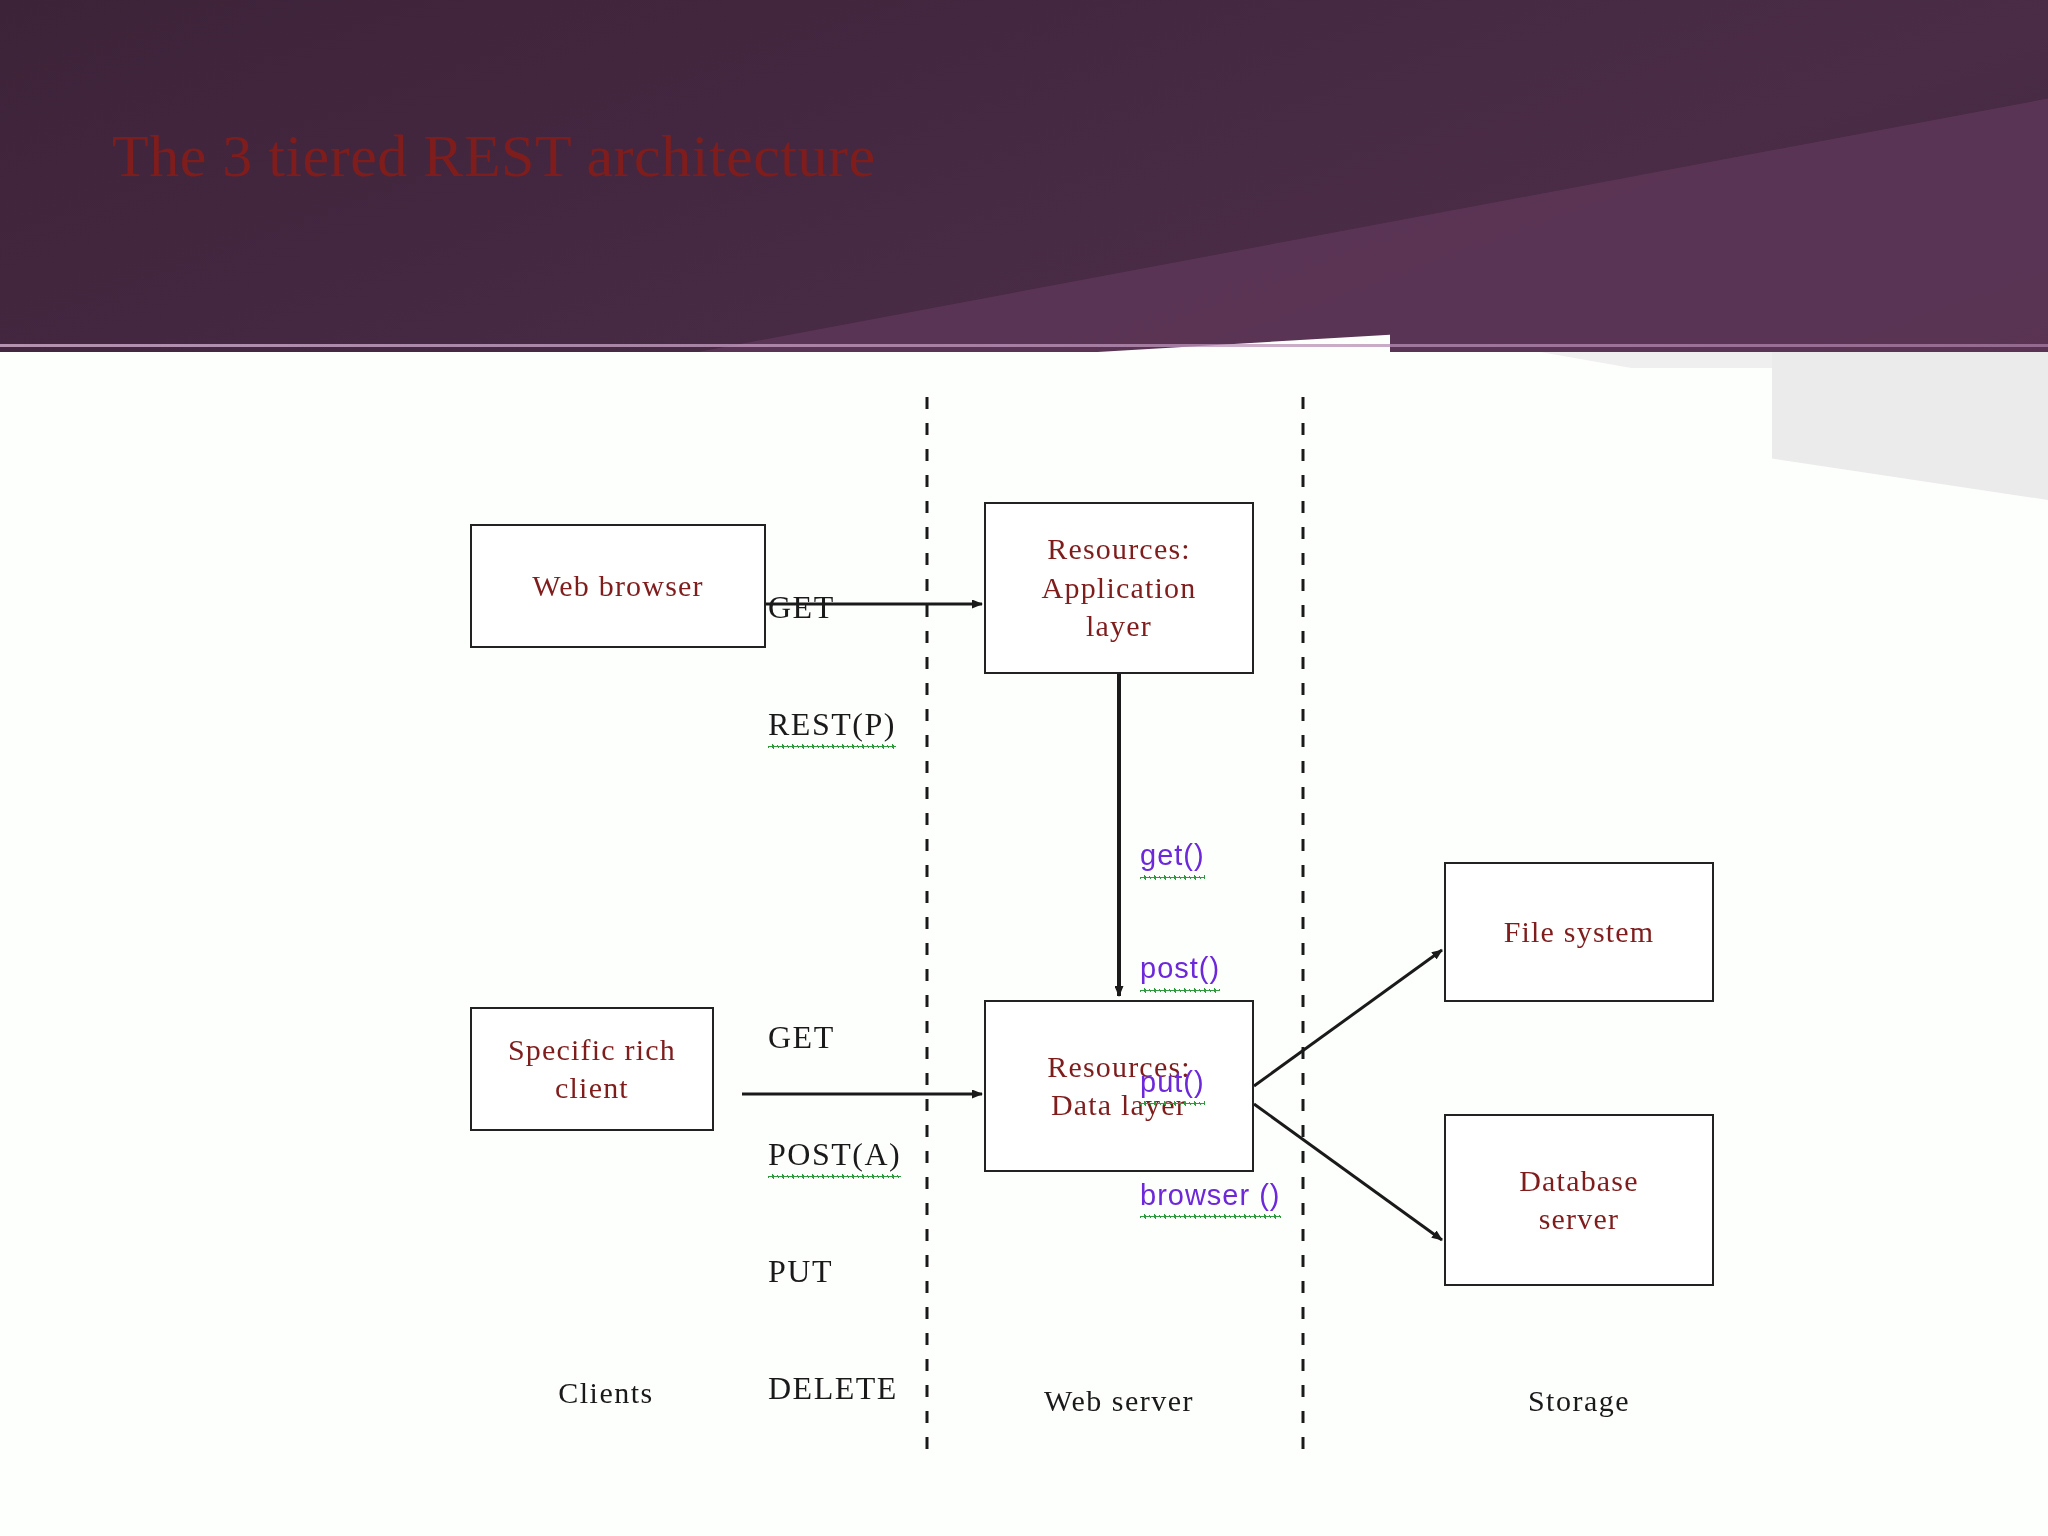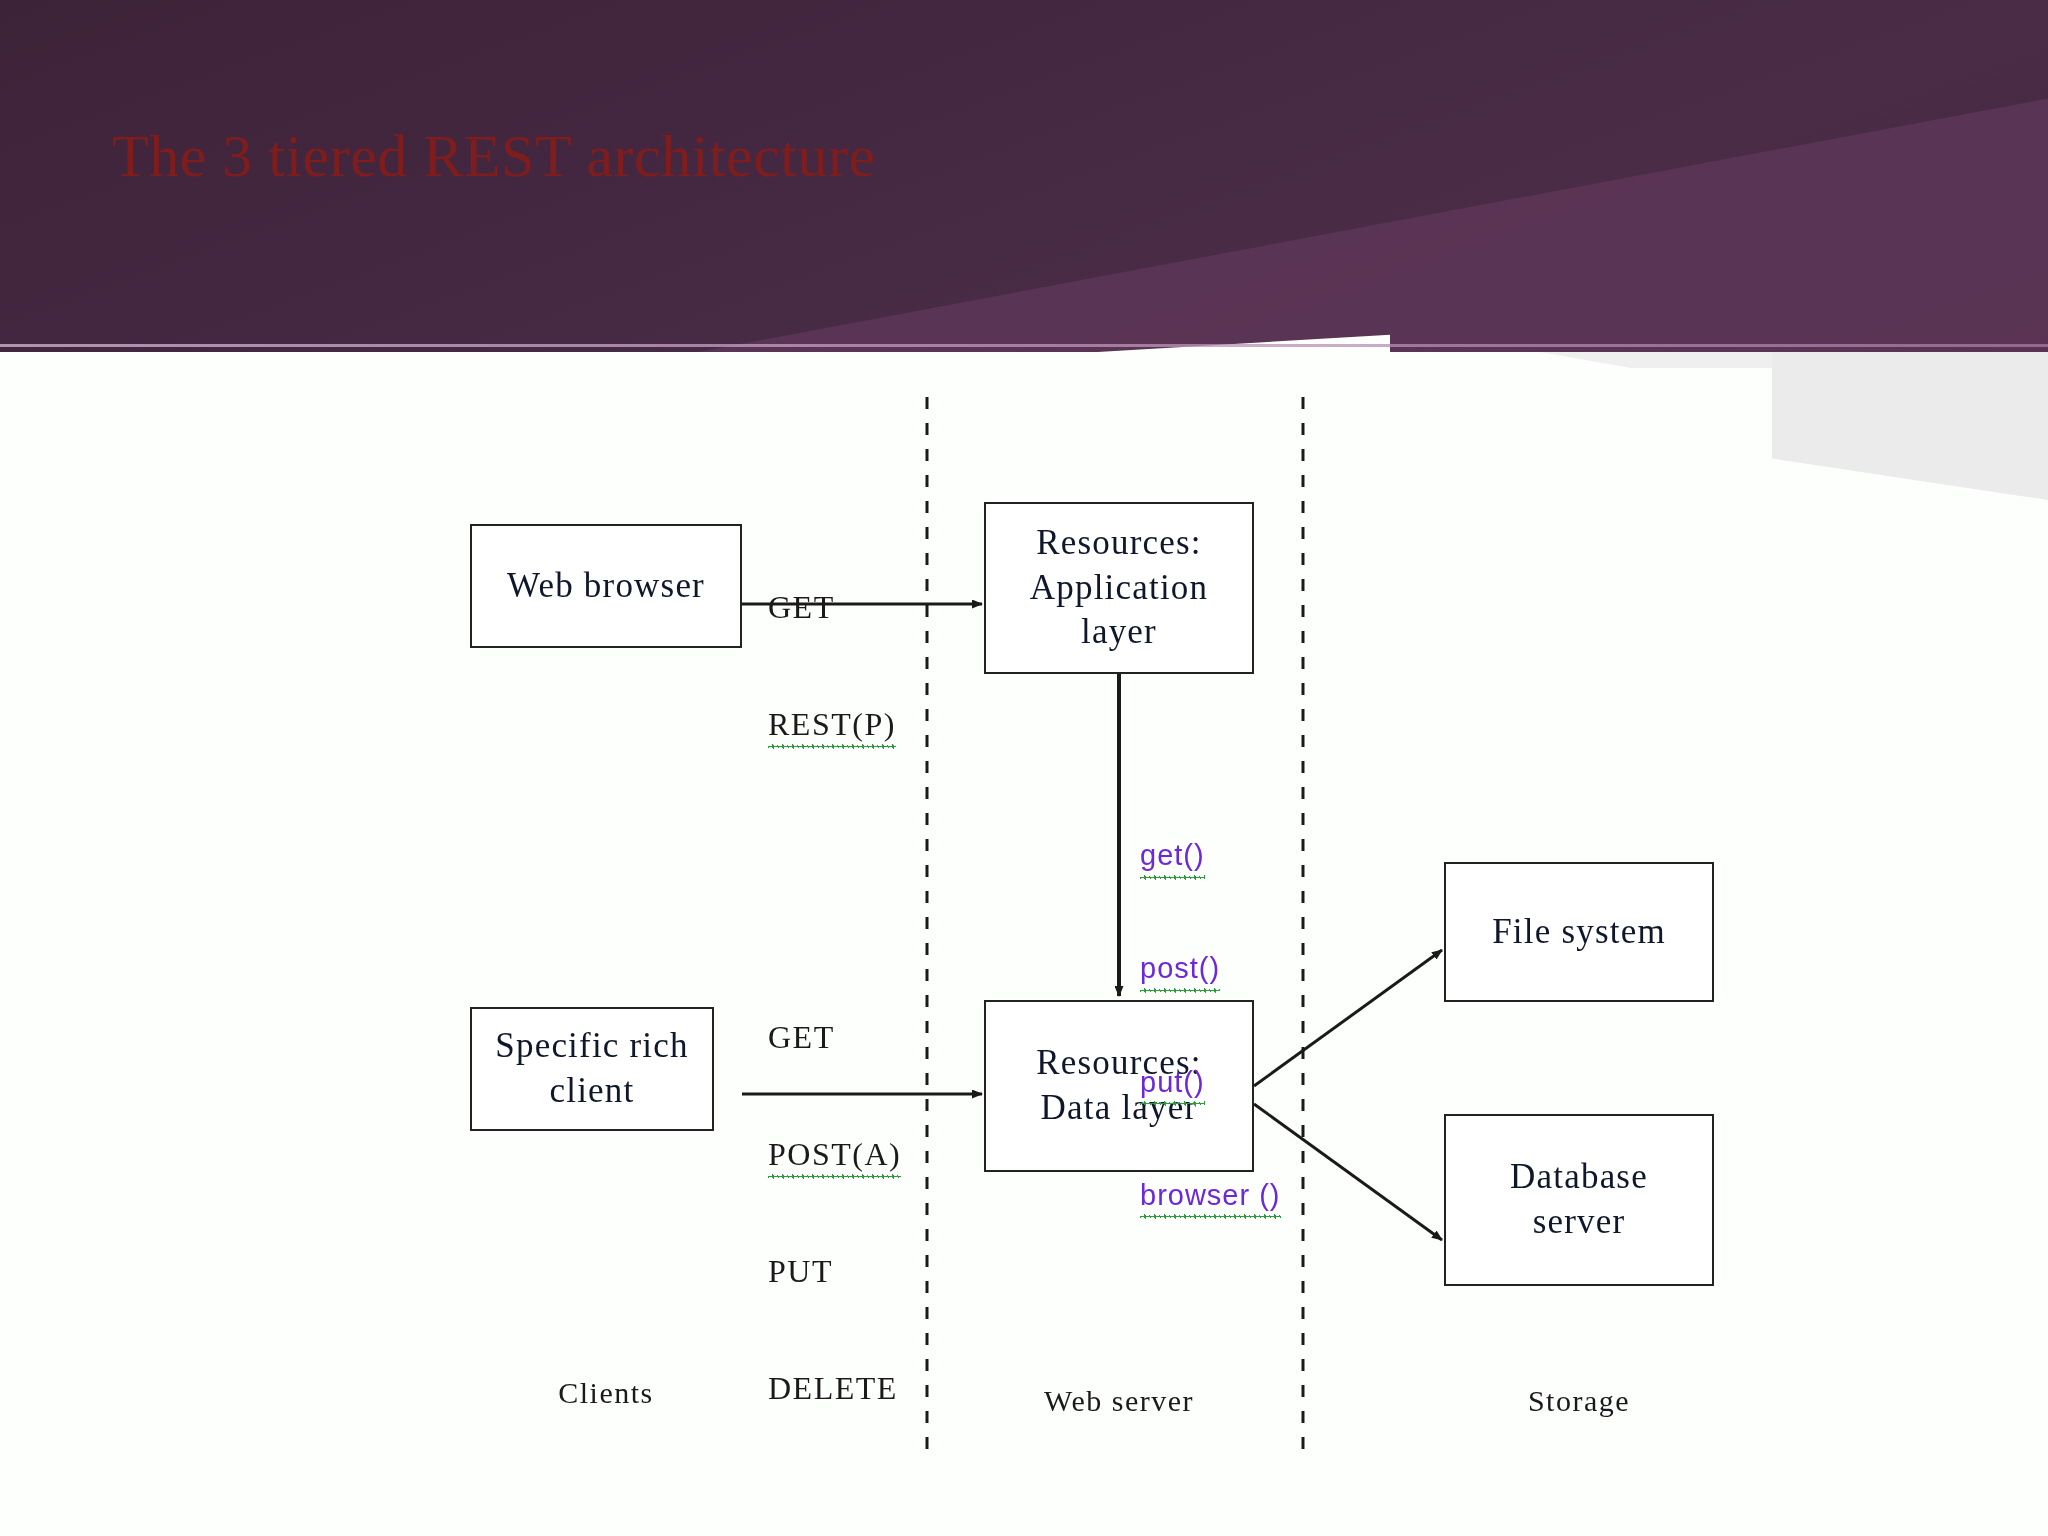--- a/index.html
+++ b/index.html
@@ -119,28 +119,28 @@
   
   .dbox {
     position: absolute;
     border: 2px solid #222222;
     background: #ffffff;
     box-sizing: border-box;
     display: flex;
     align-items: center;
     justify-content: center;
     text-align: center;
-    color: #0f172a;
-    font-family: "Liberation Serif", serif;
-    font-size: 35px;
+    color: #7f1d1d;
+    font-family: "Liberation Serif", serif;
+    font-size: 30px;
     line-height: 1.28;
     letter-spacing: 1.2px;
   }
 
-  #box-web-browser   { left: 470px;  top: 172px;  width: 272px;  height: 124px; }
+  #box-web-browser   { left: 470px;  top: 172px;  width: 296px;  height: 124px; }
   #box-rich-client   { left: 470px;  top: 655px;  width: 244px;  height: 124px; }
   #box-app-layer     { left: 984px;  top: 150px;  width: 270px;  height: 172px; }
   #box-data-layer    { left: 984px;  top: 648px;  width: 270px;  height: 172px; }
   #box-file-system   { left: 1444px; top: 510px;  width: 270px;  height: 140px; }
   #box-db-server     { left: 1444px; top: 762px;  width: 270px;  height: 172px; }
 
   
   .flabel {
     position: absolute;
     color: #1a1a1a;

